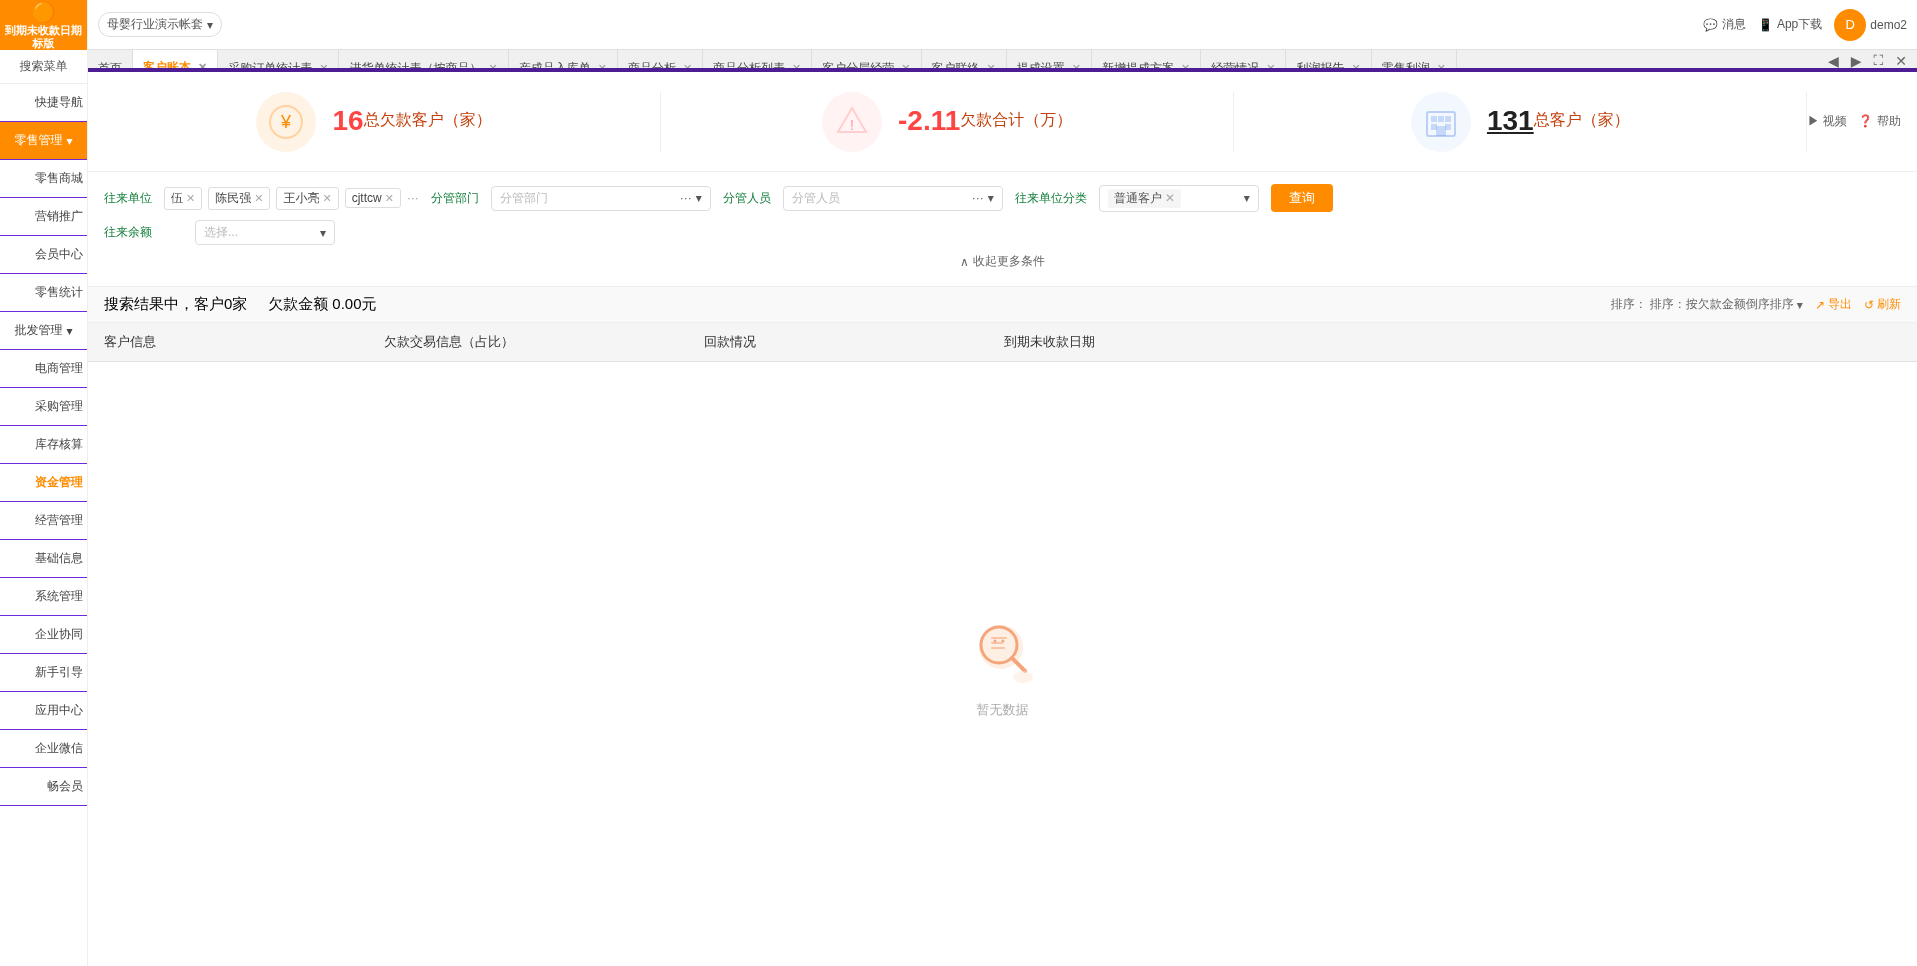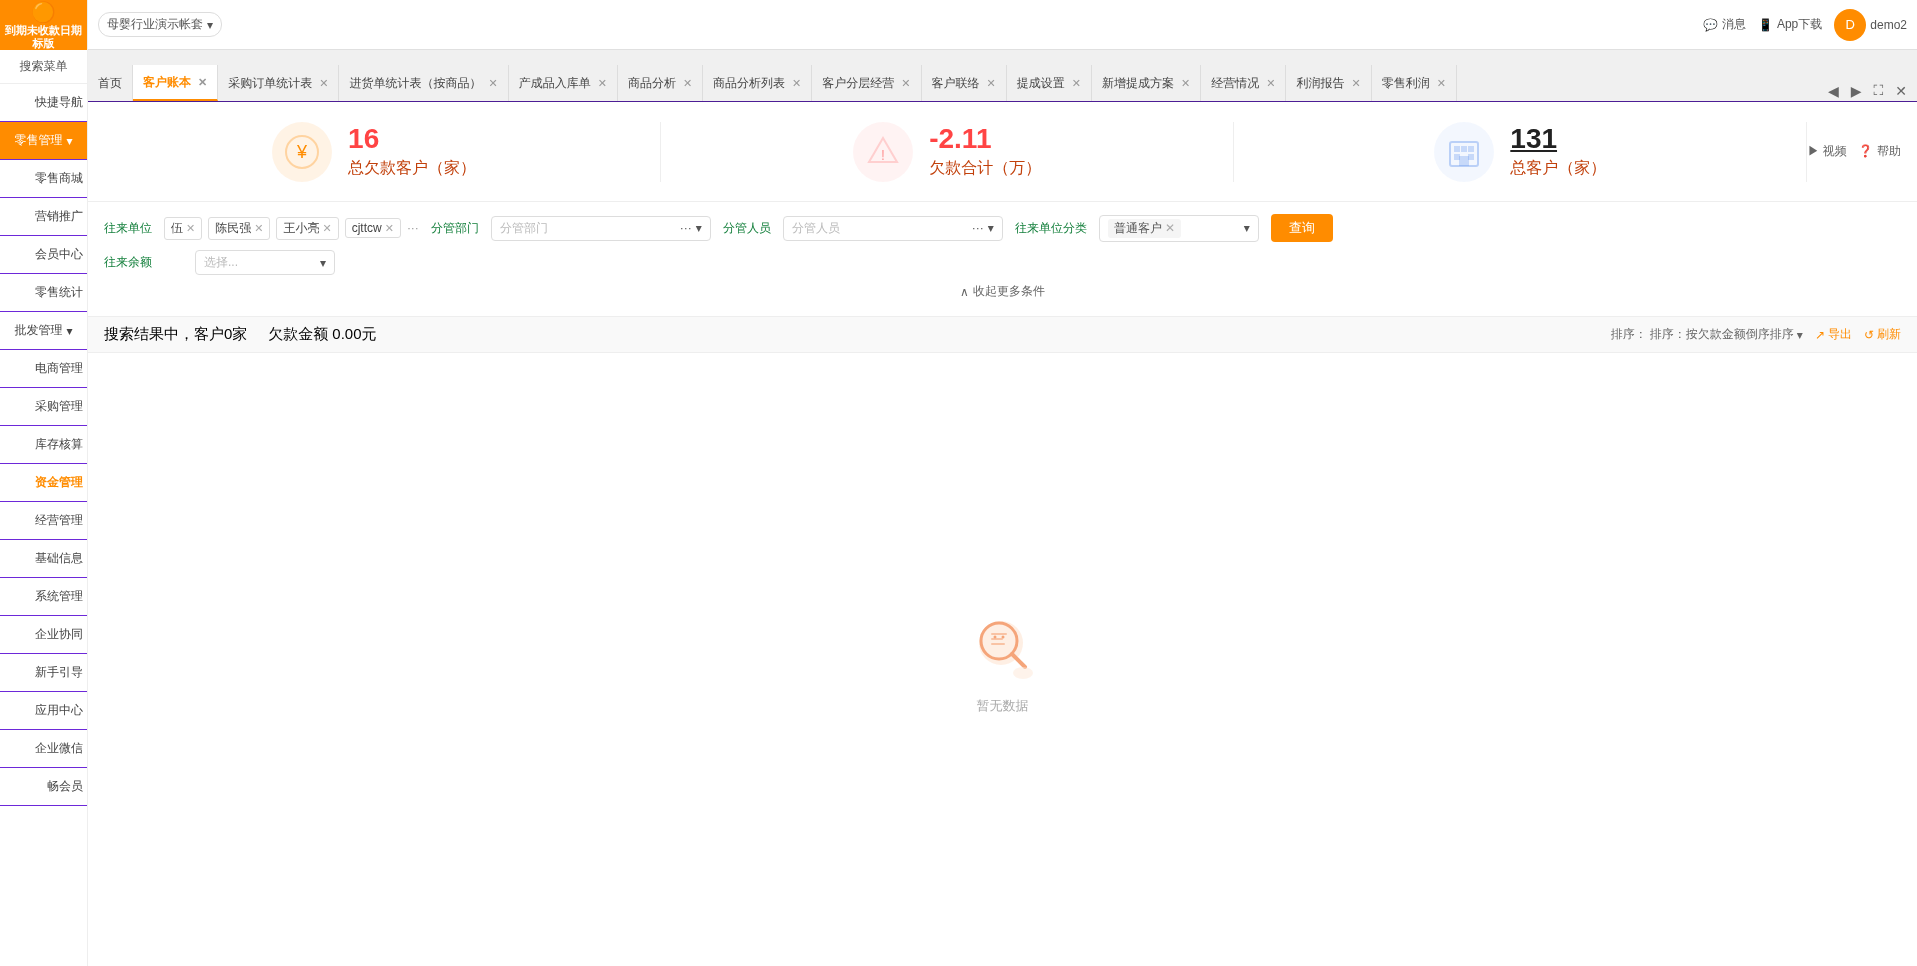--- a/index.html
+++ b/index.html
@@ -16,39 +16,39 @@
     
     .main { flex: 1; display: flex; flex-direction: column; overflow: hidden; }
 
     
     .topbar { height: 50px; background: #fff; display: flex; align-items: center; padding: 0 10px; border-bottom: 1px solid #e0e0e0; gap: 6px; }
     .company-select { display: flex; align-items: center; gap: 4px; border: 1px solid #ddd; border-radius: 12px; padding: 3px 8px; font-size: 12px; color: #555; cursor: pointer; }
     .topbar-right { margin-left: auto; display: flex; align-items: center; gap: 12px; }
     .topbar-right-item { display: flex; align-items: center; gap: 4px; font-size: 12px; color: #555; cursor: pointer; }
 
     
-    .tabbar { height: 52px; background: #f0f0f0; display: flex; align-items: flex-end; overflow: hidden; border-bottom: 1px solid #4c1d95; }
+    .tabbar { height: 22px; background: #f0f0f0; display: flex; align-items: flex-start; overflow: hidden; border-bottom: 4px solid #4c1d95; }
     .tab-item { height: 36px; display: flex; align-items: center; padding: 0 10px; font-size: 12px; color: #444; cursor: pointer; border-right: 1px solid #ddd; white-space: nowrap; background: #f0f0f0; gap: 4px; }
     .tab-item.active { background: #fff; color: #ff8c00; border-bottom: 2px solid #ff8c00; font-weight: bold; }
     .tab-item .tab-close { color: #999; font-size: 11px; margin-left: 3px; }
     .tab-controls { display: flex; align-items: center; margin-left: auto; gap: 4px; padding-right: 6px; }
     .tab-controls span { cursor: pointer; color: #666; font-size: 14px; padding: 2px 4px; }
 
     
     .content { flex: 1; overflow: auto; background: #fff; display: flex; flex-direction: column; }
 
     
     .stats-bar { display: flex; background: #fff; border-bottom: 1px solid #eee; height: 100px; align-items: center; }
     .stat-item { flex: 1; display: flex; align-items: center; justify-content: center; gap: 16px; border-right: 1px solid #eee; padding: 0 24px; }
     .stat-item:last-child { border-right: none; }
     .stat-icon { width: 60px; height: 60px; border-radius: 50%; display: flex; align-items: center; justify-content: center; font-size: 28px; }
     .stat-icon-orange { background: rgba(255,140,0,0.1); color: #ff8c00; }
     .stat-icon-pink { background: rgba(255,100,100,0.08); color: #ff6666; }
     .stat-icon-blue { background: rgba(100,149,237,0.08); color: #6495ed; }
-    .stat-text { display: flex; flex-direction: column; }
+    .stat-text { display: flex; flex-direction: row; }
     .stat-number { font-size: 28px; font-weight: bold; color: #ff4444; line-height: 1.1; }
     .stat-number.red { color: #ff4444; }
     .stat-number.dark { color: #222; font-weight: bold; text-decoration: underline; }
     .stat-label { font-size: 16px; color: #c2410c; margin-top: 4px; }
 
     .video-help { margin-left: auto; padding-right: 16px; display: flex; gap: 12px; font-size: 12px; color: #666; align-items: center; }
     .video-help span { cursor: pointer; }
 
     
     .filter-area { background: #fff; padding: 12px 16px; border-bottom: 1px solid #eee; }
@@ -378,20 +378,26 @@
           <span>↗</span>
           <span>导出</span>
         </div>
         <div class="action-btn">
           <span>↺</span>
           <span>刷新</span>
         </div>
       </div>
     </div>
 
+    <div class="table-header">
+      <span>客户信息</span>
+      <span>欠款交易信息（占比）</span>
+      <span>回款情况</span>
+      <span>到期未收款日期</span>
+    </div>
 
     <div class="table-body">
       <div class="empty-state">
         <div class="empty-icon">
           <svg width="80" height="80" viewBox="0 0 80 80">
 
             <ellipse cx="38" cy="38" rx="22" ry="22" fill="#fde8d8" opacity="0.7"></ellipse>
             <ellipse cx="36" cy="36" rx="18" ry="18" fill="none" stroke="#f5a57a" stroke-width="3"></ellipse>
             <line x1="49" y1="49" x2="62" y2="62" stroke="#f5a57a" stroke-width="4" stroke-linecap="round"></line>
 

